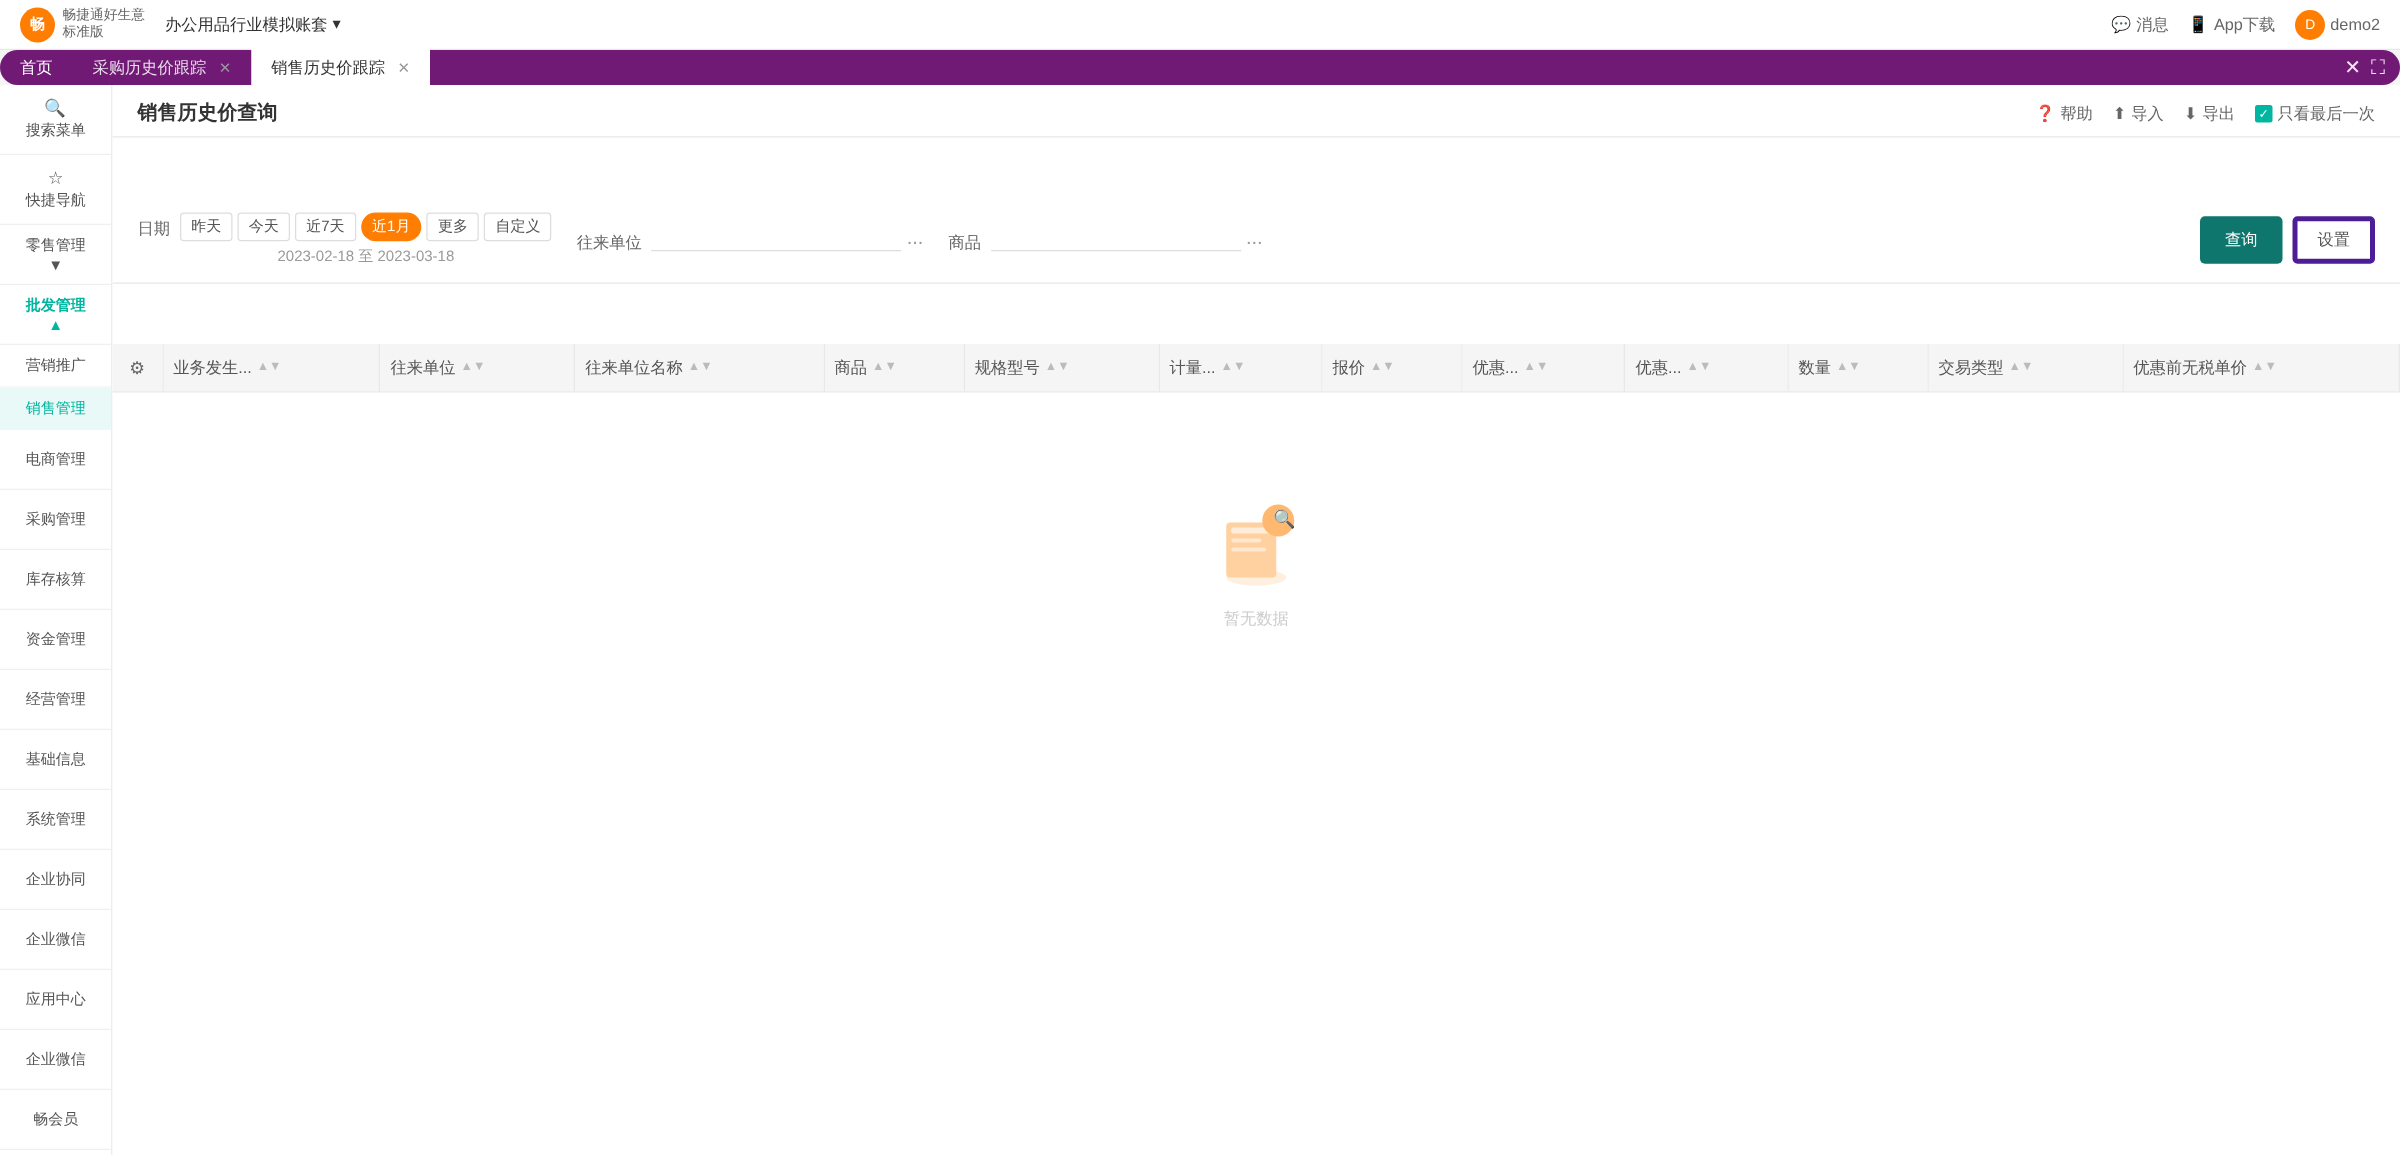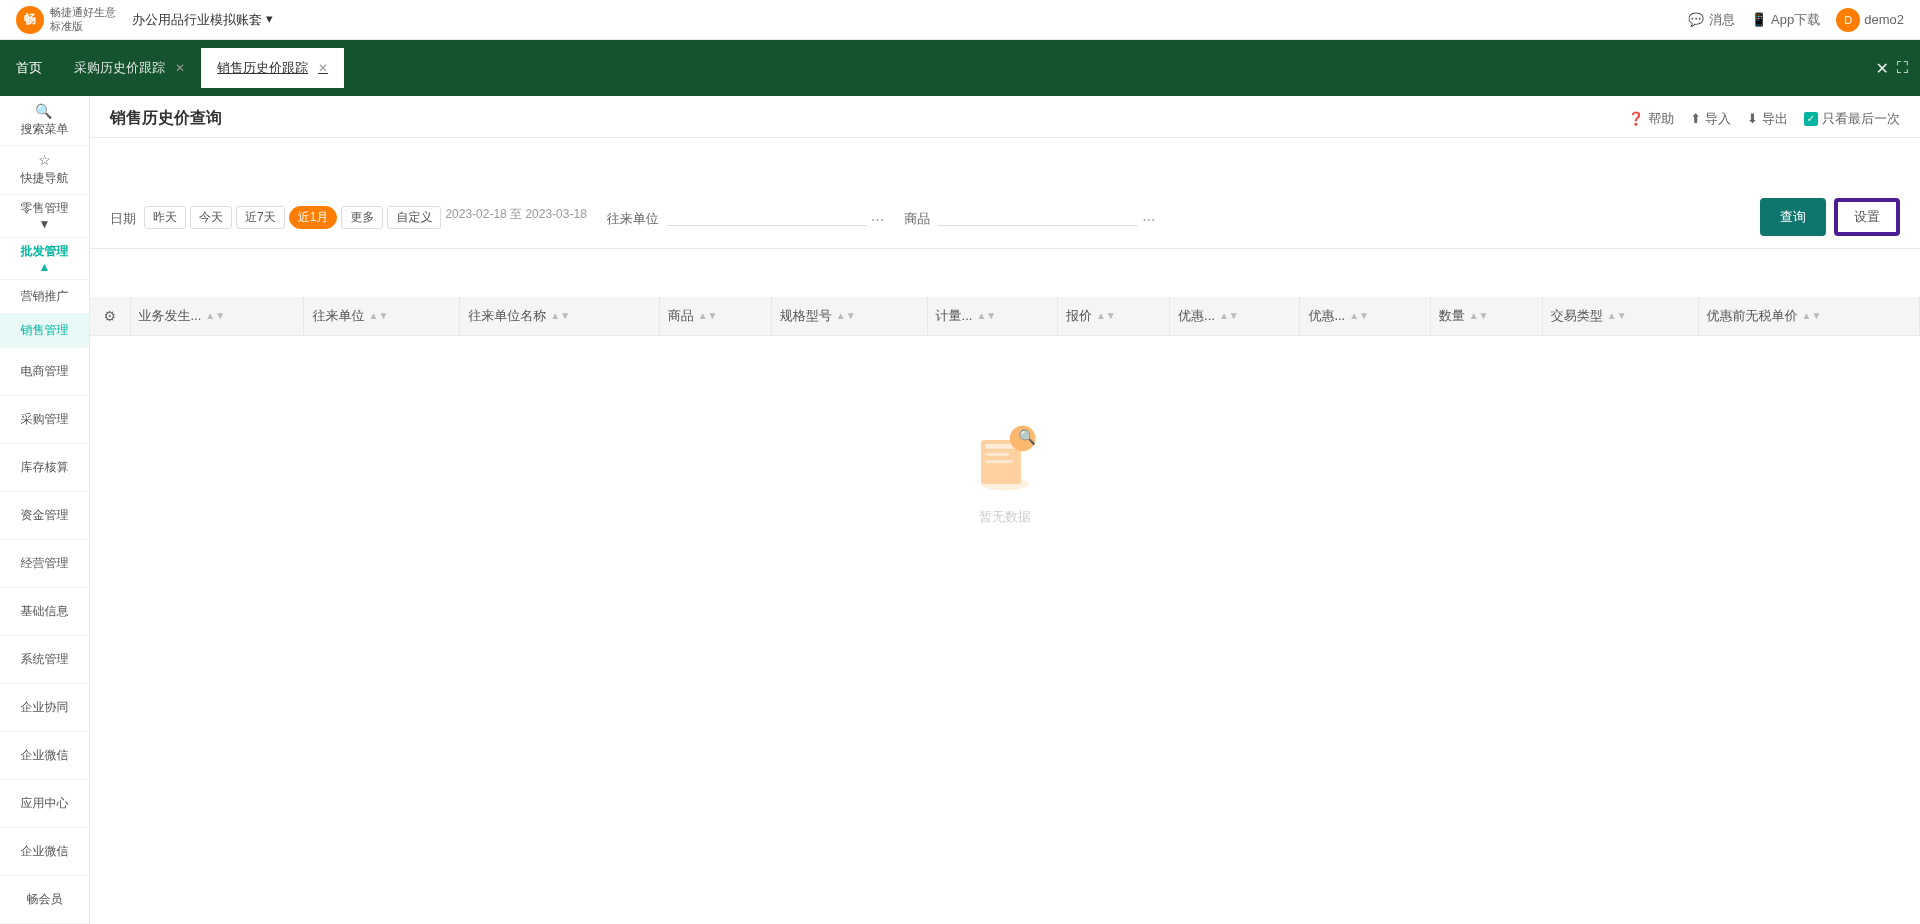--- a/index.html
+++ b/index.html
@@ -20,40 +20,41 @@
     .logo-area { display: flex; align-items: center; gap: 6px; }
     .logo-icon { width: 28px; height: 28px; background: #ff7d00; border-radius: 50%; display: flex; align-items: center; justify-content: center; color: white; font-weight: bold; font-size: 12px; }
     .logo-text { font-size: 11px; color: #666; line-height: 1.2; }
     .app-selector { display: flex; align-items: flex-start; gap: 4px; padding: 4px 8px; cursor: pointer; color: #333; font-size: 13px; }
     .top-bar-right { display: flex; align-items: center; gap: 16px; color: #666; font-size: 13px; }
     .top-right-item { display: flex; align-items: center; gap: 4px; cursor: pointer; }
     .avatar { width: 24px; height: 24px; border-radius: 50%; background: #ff7d00; display: flex; align-items: center; justify-content: center; color: white; font-size: 11px; }
 
     
     .tab-bar {
-      height: 56px;
-      background: #14532d;
+      height: 28px;
+      background: #701a75;
       display: flex;
       align-items: center;
       padding: 0 0;
       flex-shrink: 0;
+      border-radius: 17px;
     }
     .tab {
       height: 40px;
       display: flex;
       align-items: center;
       padding: 0 16px;
       cursor: pointer;
       font-size: 13px;
       color: rgba(255,255,255,0.85);
       gap: 6px;
       white-space: nowrap;
     }
     .tab.home { background: transparent; color: #fff; }
-    .tab.active { background: #fff; color: #333; text-decoration: underline; }
+    .tab.active { background: #fff; color: #333; }
     .tab-close { font-size: 12px; color: #999; cursor: pointer; margin-left: 4px; }
     .tab-bar-right { margin-left: auto; display: flex; align-items: center; gap: 8px; padding-right: 12px; color: rgba(255,255,255,0.9); }
     .tab-bar-right span { cursor: pointer; font-size: 16px; }
 
     
     .main-layout { display: flex; flex: 1; overflow: hidden; }
 
     
     .sidebar {
       width: 90px;
@@ -134,21 +135,21 @@
       padding: 12px 20px;
       border-bottom: 1px solid #e8e8e8;
       display: flex;
       align-items: center;
       gap: 20px;
       flex-wrap: wrap;
       flex-shrink: 0;
     }
     .filter-group { display: flex; align-items: flex-start; gap: 8px; }
     .filter-label { font-size: 13px; color: #666; padding-top: 4px; white-space: nowrap; }
-    .date-filters { display: flex; flex-direction: row; gap: 4px; }
+    .date-filters { display: flex; flex-direction: column; gap: 4px; align-items: center; }
     .date-btns { display: flex; align-items: center; gap: 4px; }
     .date-btn {
       padding: 2px 8px;
       border: 1px solid #ddd;
       border-radius: 3px;
       cursor: pointer;
       font-size: 12px;
       color: #555;
       background: #fff;
     }

